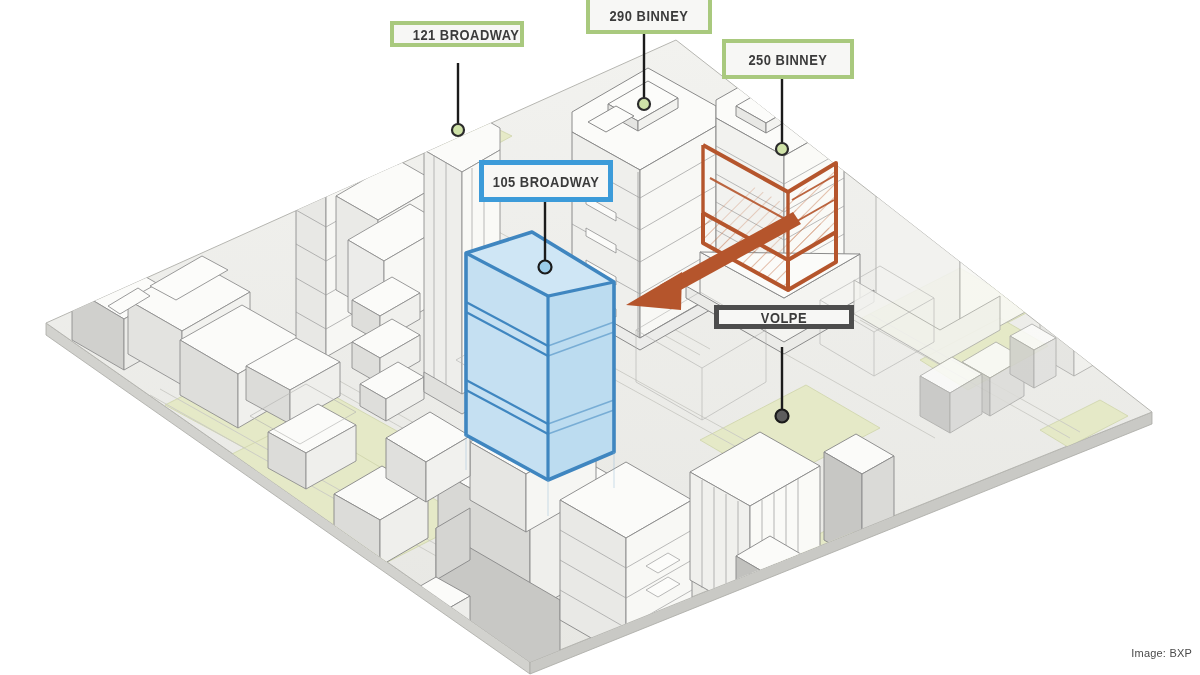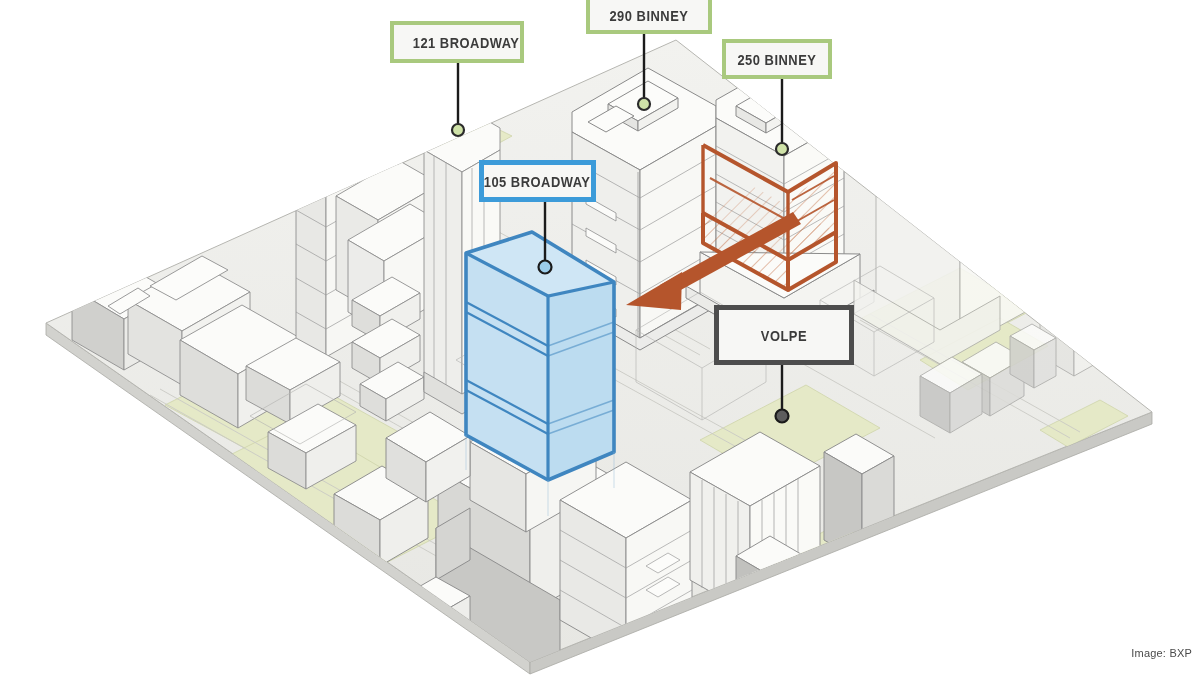--- a/index.html
+++ b/index.html
@@ -417,32 +417,32 @@
         <circle cx="782" cy="149" r="6" fill="#cfe2a8" stroke="#2b2b2b" stroke-width="2.2"></circle>
         <line x1="545" y1="202" x2="545" y2="262" stroke="#1b1b1b" stroke-width="2.4"></line>
         <circle cx="545" cy="267" r="6.5" fill="#9ccdea" stroke="#1b1b1b" stroke-width="2.2"></circle>
         <line x1="782" y1="347" x2="782" y2="411" stroke="#1b1b1b" stroke-width="2.4"></line>
         <circle cx="782" cy="416" r="6.5" fill="#5d5d5d" stroke="#1b1b1b" stroke-width="2.2"></circle>
       </g>
 
   </svg>
 
   <div id="callout-layer">
-      <div class="callout green" style="left: 390px; top: 21px; width: 134px; height: 42px; padding-left: 19px;">
+      <div class="callout green" style="left: 390px; top: 21px; width: 134px; height: 26px; padding-left: 19px;">
         <span class="callout-text">121 BROADWAY</span>
       </div>
       <div class="callout green" style="left: 586px; top: -4px; width: 126px; height: 38px;">
         <span class="callout-text">290 BINNEY</span>
       </div>
-      <div class="callout green" style="left: 722px; top: 39px; width: 110px; height: 40px; justify-content: center;">
+      <div class="callout green" style="left: 722px; top: 39px; width: 132px; height: 40px; justify-content: center;">
         <span class="callout-text">250 BINNEY</span>
       </div>
-      <div class="callout blue" style="left: 479px; top: 160px; width: 117px; height: 42px;">
+      <div class="callout blue" style="left: 479px; top: 160px; width: 134px; height: 42px;">
         <span class="callout-text">105 BROADWAY</span>
       </div>
-      <div class="callout dark" style="left: 714px; top: 305px; width: 140px; height: 60px;">
+      <div class="callout dark" style="left: 714px; top: 305px; width: 140px; height: 24px;">
         <span class="callout-text">VOLPE</span>
       </div>
     </div>
 
   <div id="credit">Image: BXP</div>
 
 </div>
 
 </body></html>

